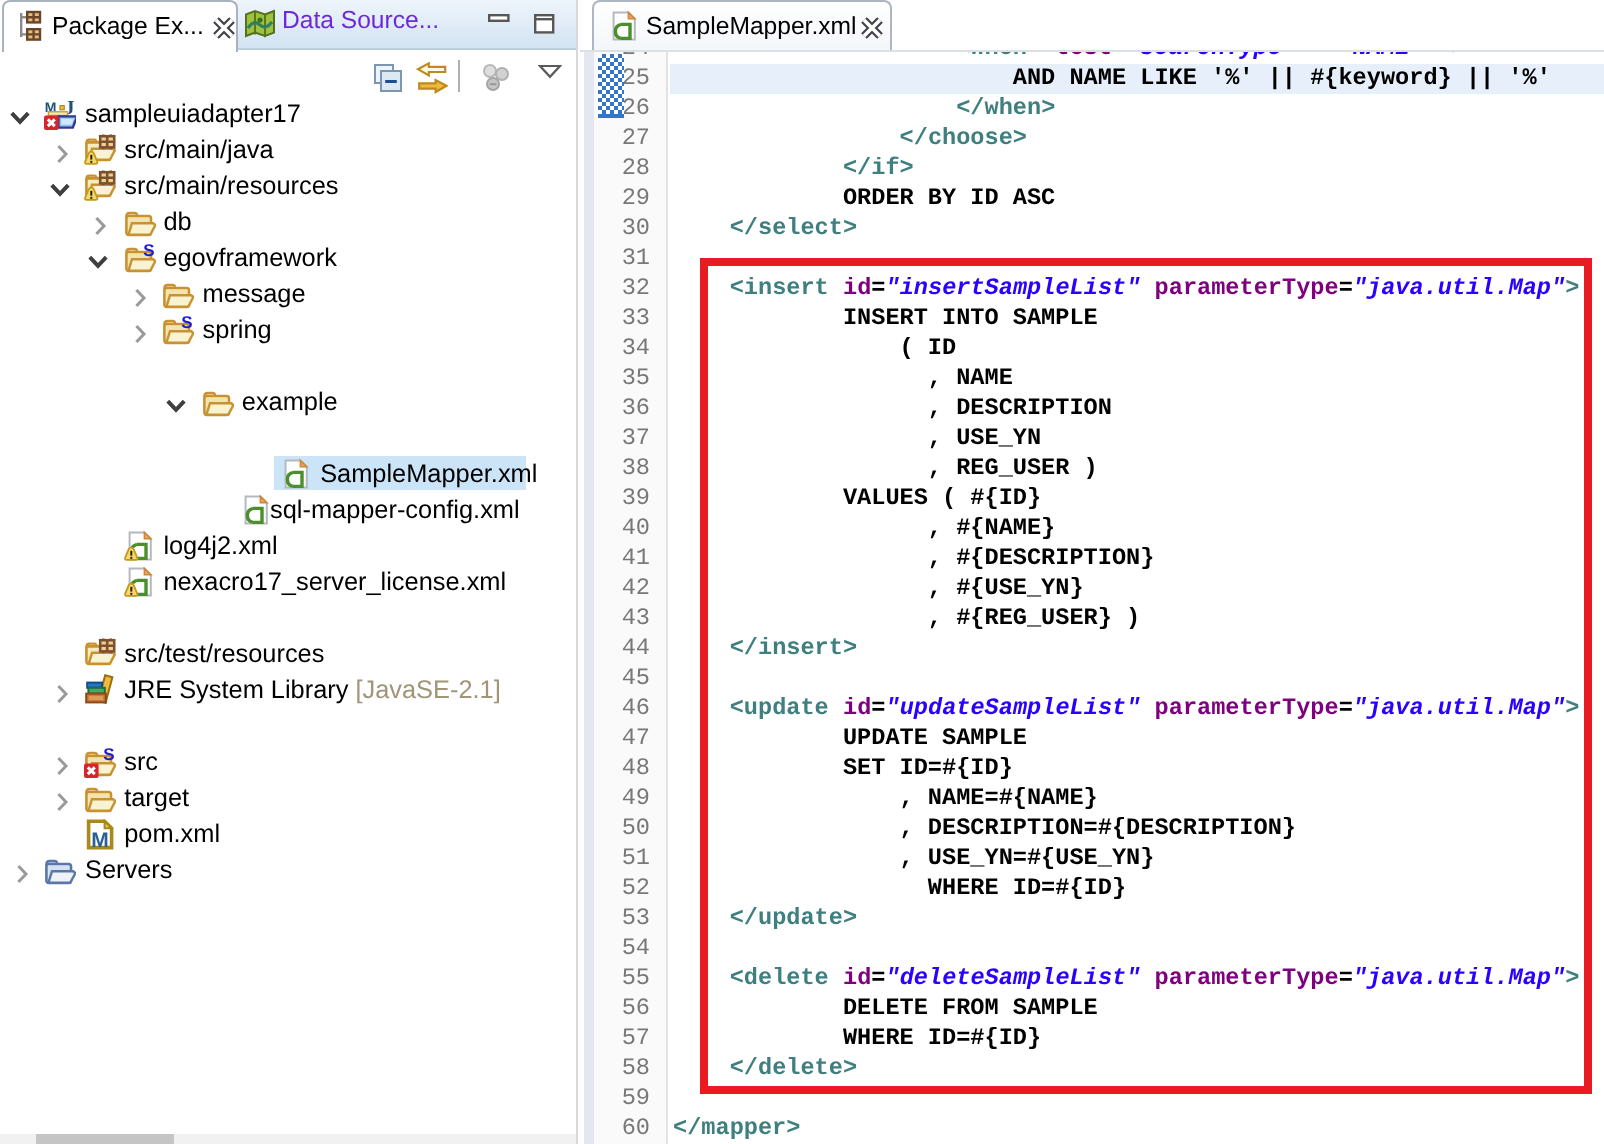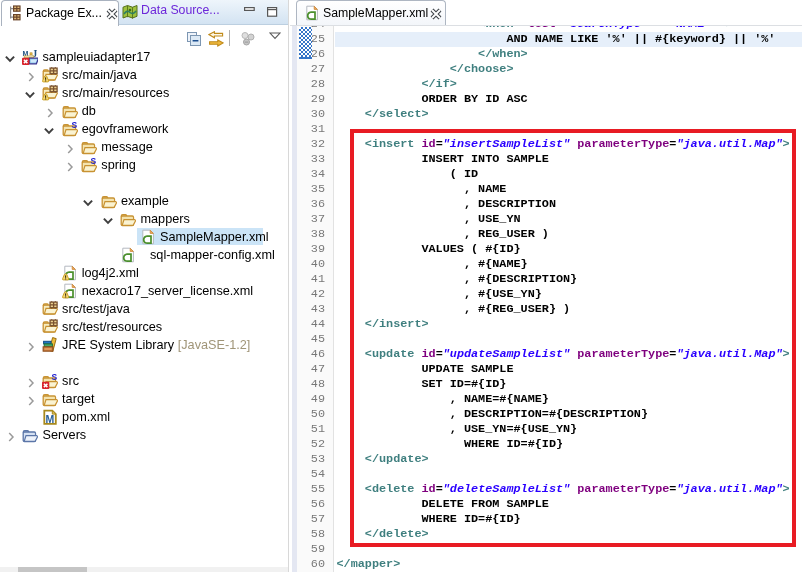--- a/index.html
+++ b/index.html
@@ -244,56 +244,40 @@
       <span class="ti" style="left:100.8px;top:1px">
         <svg width="16" height="16" viewBox="0 0 16 16">
           <path d="M1.2 5.2 q0-1.7 1.6-1.7 h2.6 q0.9 0 1.1 0.9 l0.2 0.8 h-5.5 z" fill="#f7ecc0" stroke="#c89232" stroke-width="1.2"></path>
           <rect x="1.2" y="5" width="12.3" height="9.5" rx="1.2" fill="#f7ecc0" stroke="#c89232" stroke-width="1.3"></rect>
           <rect x="2.2" y="6" width="10.3" height="7.5" fill="#f0da9a" opacity="0.45"></rect>
           <path d="M4 8.6 h10.6 l1.1 0.9 -2.6 4.9 h-10.9 z" fill="#faf3d2" stroke="#c89232" stroke-width="1.2"></path>
         </svg>
       </span>
       <span class="tlab" style="left:120.9px">example</span>
     </div>
-<div class="trow" style="top:210px">
-      <span class="ti" style="left:103.0px;top:6px">
-        <svg width="10" height="10" viewBox="0 0 10 10">
-          <path d="M0.9 2.6 L5 6.9 L9.1 2.6" stroke="#3f3f3f" stroke-width="2" fill="none"></path>
-        </svg>
-      </span>
-      <span class="ti" style="left:120.4px;top:1px">
-        <svg width="16" height="16" viewBox="0 0 16 16">
-          <path d="M1.2 5.2 q0-1.7 1.6-1.7 h2.6 q0.9 0 1.1 0.9 l0.2 0.8 h-5.5 z" fill="#f7ecc0" stroke="#c89232" stroke-width="1.2"></path>
-          <rect x="1.2" y="5" width="12.3" height="9.5" rx="1.2" fill="#f7ecc0" stroke="#c89232" stroke-width="1.3"></rect>
-          <rect x="2.2" y="6" width="10.3" height="7.5" fill="#f0da9a" opacity="0.45"></rect>
-          <path d="M4 8.6 h10.6 l1.1 0.9 -2.6 4.9 h-10.9 z" fill="#faf3d2" stroke="#c89232" stroke-width="1.2"></path>
-        </svg>
-      </span>
-      <span class="tlab" style="left:140.5px">mappers</span>
-    </div>
 <div class="trow" style="top:228px">
       <span class="tsel" style="left:137.0px"></span>
       <span class="ti" style="left:140.0px;top:1px">
         <svg width="16" height="16" viewBox="0 0 16 16">
           <path d="M2.8 1.2 h7.4 l3.2 3.2 v10.4 h-10.6 z" fill="#fff" stroke="#b4b9c0" stroke-width="1"></path>
           <path d="M10.2 1.2 v3.2 h3.2 z" fill="#f0a858" stroke="#cc8838" stroke-width="0.8"></path>
           <path d="M6.2 7.2 h4.8 v7 h-4.8 M6.2 7.35 a3.3 3.45 0 0 0 0 6.7" fill="none" stroke="#4a8f2c" stroke-width="1.7"></path>
         </svg>
       </span>
       <span class="tlab" style="left:160.1px">SampleMapper.xml</span>
     </div>
 <div class="trow" style="top:246px">
       <span class="ti" style="left:120.4px;top:1px">
         <svg width="16" height="16" viewBox="0 0 16 16">
           <path d="M2.8 1.2 h7.4 l3.2 3.2 v10.4 h-10.6 z" fill="#fff" stroke="#b4b9c0" stroke-width="1"></path>
           <path d="M10.2 1.2 v3.2 h3.2 z" fill="#f0a858" stroke="#cc8838" stroke-width="0.8"></path>
           <path d="M6.2 7.2 h4.8 v7 h-4.8 M6.2 7.35 a3.3 3.45 0 0 0 0 6.7" fill="none" stroke="#4a8f2c" stroke-width="1.7"></path>
         </svg>
       </span>
-      <span class="tlab" style="left:150px">sql-mapper-config.xml</span>
+      <span class="tlab" style="left:135px">sql-mapper-config.xml</span>
     </div>
 <div class="trow" style="top:264px">
       <span class="ti" style="left:61.6px;top:1px">
         <svg width="16" height="16" viewBox="0 0 16 16">
           <path d="M2.8 1.2 h7.4 l3.2 3.2 v10.4 h-10.6 z" fill="#fff" stroke="#b4b9c0" stroke-width="1"></path>
           <path d="M10.2 1.2 v3.2 h3.2 z" fill="#f0a858" stroke="#cc8838" stroke-width="0.8"></path>
           <path d="M6.2 7.2 h4.8 v7 h-4.8 M6.2 7.35 a3.3 3.45 0 0 0 0 6.7" fill="none" stroke="#4a8f2c" stroke-width="1.7"></path>
           <path d="M3.6 8.8 q0.9 0 1.3 0.9 l1.7 4.1 q0.4 1.1-0.8 1.1 h-4.4 q-1.2 0-0.8-1.1 l1.7-4.1 q0.4-0.9 1.3-0.9 z" fill="#f6d875" stroke="#c59a1a" stroke-width="0.9"></path>
           <rect x="3.15" y="10.4" width="1" height="2.4" fill="#2a2000"></rect>
           <rect x="3.15" y="13.4" width="1" height="1" fill="#2a2000"></rect>
@@ -307,62 +291,49 @@
           <path d="M2.8 1.2 h7.4 l3.2 3.2 v10.4 h-10.6 z" fill="#fff" stroke="#b4b9c0" stroke-width="1"></path>
           <path d="M10.2 1.2 v3.2 h3.2 z" fill="#f0a858" stroke="#cc8838" stroke-width="0.8"></path>
           <path d="M6.2 7.2 h4.8 v7 h-4.8 M6.2 7.35 a3.3 3.45 0 0 0 0 6.7" fill="none" stroke="#4a8f2c" stroke-width="1.7"></path>
           <path d="M3.6 8.8 q0.9 0 1.3 0.9 l1.7 4.1 q0.4 1.1-0.8 1.1 h-4.4 q-1.2 0-0.8-1.1 l1.7-4.1 q0.4-0.9 1.3-0.9 z" fill="#f6d875" stroke="#c59a1a" stroke-width="0.9"></path>
           <rect x="3.15" y="10.4" width="1" height="2.4" fill="#2a2000"></rect>
           <rect x="3.15" y="13.4" width="1" height="1" fill="#2a2000"></rect>
         </svg>
       </span>
       <span class="tlab" style="left:81.7px">nexacro17_server_license.xml</span>
     </div>
-<div class="trow" style="top:300px">
+<div class="trow" style="top:318px">
       <span class="ti" style="left:42.0px;top:1px">
         <svg width="16" height="16" viewBox="0 0 16 16">
           <path d="M1.2 4.4 q0-1.6 1.5-1.6 h2.4 q0.9 0 1.1 0.9 l0.2 0.7 h-5.2 z" fill="#f7ecc0" stroke="#c89232" stroke-width="1.2"></path>
           <rect x="1.2" y="4.2" width="12" height="8.8" rx="1.2" fill="#f7ecc0" stroke="#c89232" stroke-width="1.3"></rect>
           <path d="M4 7.4 h10.4 l1 0.8 -2.4 4.6 h-10.6 z" fill="#faf3d2" stroke="#c89232" stroke-width="1.2"></path>
           <rect x="8.1" y="1.1" width="7" height="5.6" fill="#ecd18f" stroke="#7a5230" stroke-width="1.3"></rect>
           <path d="M8.1 3.9 h7 M11.6 1.1 v5.6" stroke="#7a5230" stroke-width="1.3"></path>
           <path d="M9.7 0.2 v0.9 M13.4 0.2 v0.9 M9.7 6.7 v0.9 M13.4 6.7 v0.9" stroke="#7a5230" stroke-width="1.2"></path>
         </svg>
       </span>
-      <span class="tlab" style="left:62.1px">src/test/java</span>
-    </div>
-<div class="trow" style="top:318px">
-      <span class="ti" style="left:42.0px;top:1px">
-        <svg width="16" height="16" viewBox="0 0 16 16">
-          <path d="M1.2 4.4 q0-1.6 1.5-1.6 h2.4 q0.9 0 1.1 0.9 l0.2 0.7 h-5.2 z" fill="#f7ecc0" stroke="#c89232" stroke-width="1.2"></path>
-          <rect x="1.2" y="4.2" width="12" height="8.8" rx="1.2" fill="#f7ecc0" stroke="#c89232" stroke-width="1.3"></rect>
-          <path d="M4 7.4 h10.4 l1 0.8 -2.4 4.6 h-10.6 z" fill="#faf3d2" stroke="#c89232" stroke-width="1.2"></path>
-          <rect x="8.1" y="1.1" width="7" height="5.6" fill="#ecd18f" stroke="#7a5230" stroke-width="1.3"></rect>
-          <path d="M8.1 3.9 h7 M11.6 1.1 v5.6" stroke="#7a5230" stroke-width="1.3"></path>
-          <path d="M9.7 0.2 v0.9 M13.4 0.2 v0.9 M9.7 6.7 v0.9 M13.4 6.7 v0.9" stroke="#7a5230" stroke-width="1.2"></path>
-        </svg>
-      </span>
       <span class="tlab" style="left:62.1px">src/test/resources</span>
     </div>
 <div class="trow" style="top:336px">
       <span class="ti" style="left:25.6px;top:5.5px">
         <svg width="10" height="10" viewBox="0 0 10 10">
           <path d="M3.2 1 L7 5 L3.2 9" stroke="#9a9a9a" stroke-width="1.5" fill="none"></path>
         </svg>
       </span>
       <span class="ti" style="left:42.0px;top:1px">
         <svg width="16" height="16" viewBox="0 0 16 16">
           <path d="M10.6 0.6 l3.6 1 -3.4 12.8 -3.6-1 z" fill="#eebc3a" stroke="#9a6d10" stroke-width="1"></path>
           <rect x="1.6" y="4.3" width="7.4" height="2.6" fill="#2178c4" stroke="#0f4e88" stroke-width="1"></rect>
           <rect x="2.2" y="6.9" width="8.2" height="2.9" fill="#47a868" stroke="#1e6e3c" stroke-width="1"></rect>
           <rect x="1.1" y="9.8" width="9.8" height="4.4" fill="#c87a3e" stroke="#8a4a18" stroke-width="1"></rect>
           <rect x="2.4" y="11" width="7.2" height="2" fill="#e09a58"></rect>
         </svg>
       </span>
-      <span class="tlab" style="left:62.1px">JRE System Library<span style="color:#a09578"> [JavaSE-1.2]</span></span>
+      <span class="tlab" style="left:62.1px">JRE System Library<span style="color:#a09578"> [JavaSE-2.1]</span></span>
     </div>
 <div class="trow" style="top:372px">
       <span class="ti" style="left:25.6px;top:5.5px">
         <svg width="10" height="10" viewBox="0 0 10 10">
           <path d="M3.2 1 L7 5 L3.2 9" stroke="#9a9a9a" stroke-width="1.5" fill="none"></path>
         </svg>
       </span>
       <span class="ti" style="left:42.0px;top:1px">
         <svg width="16" height="16" viewBox="0 0 16 16">
           <path d="M1.2 5.2 q0-1.7 1.6-1.7 h2.6 q0.9 0 1.1 0.9 l0.2 0.8 h-5.5 z" fill="#f7ecc0" stroke="#c89232" stroke-width="1.2"></path>

